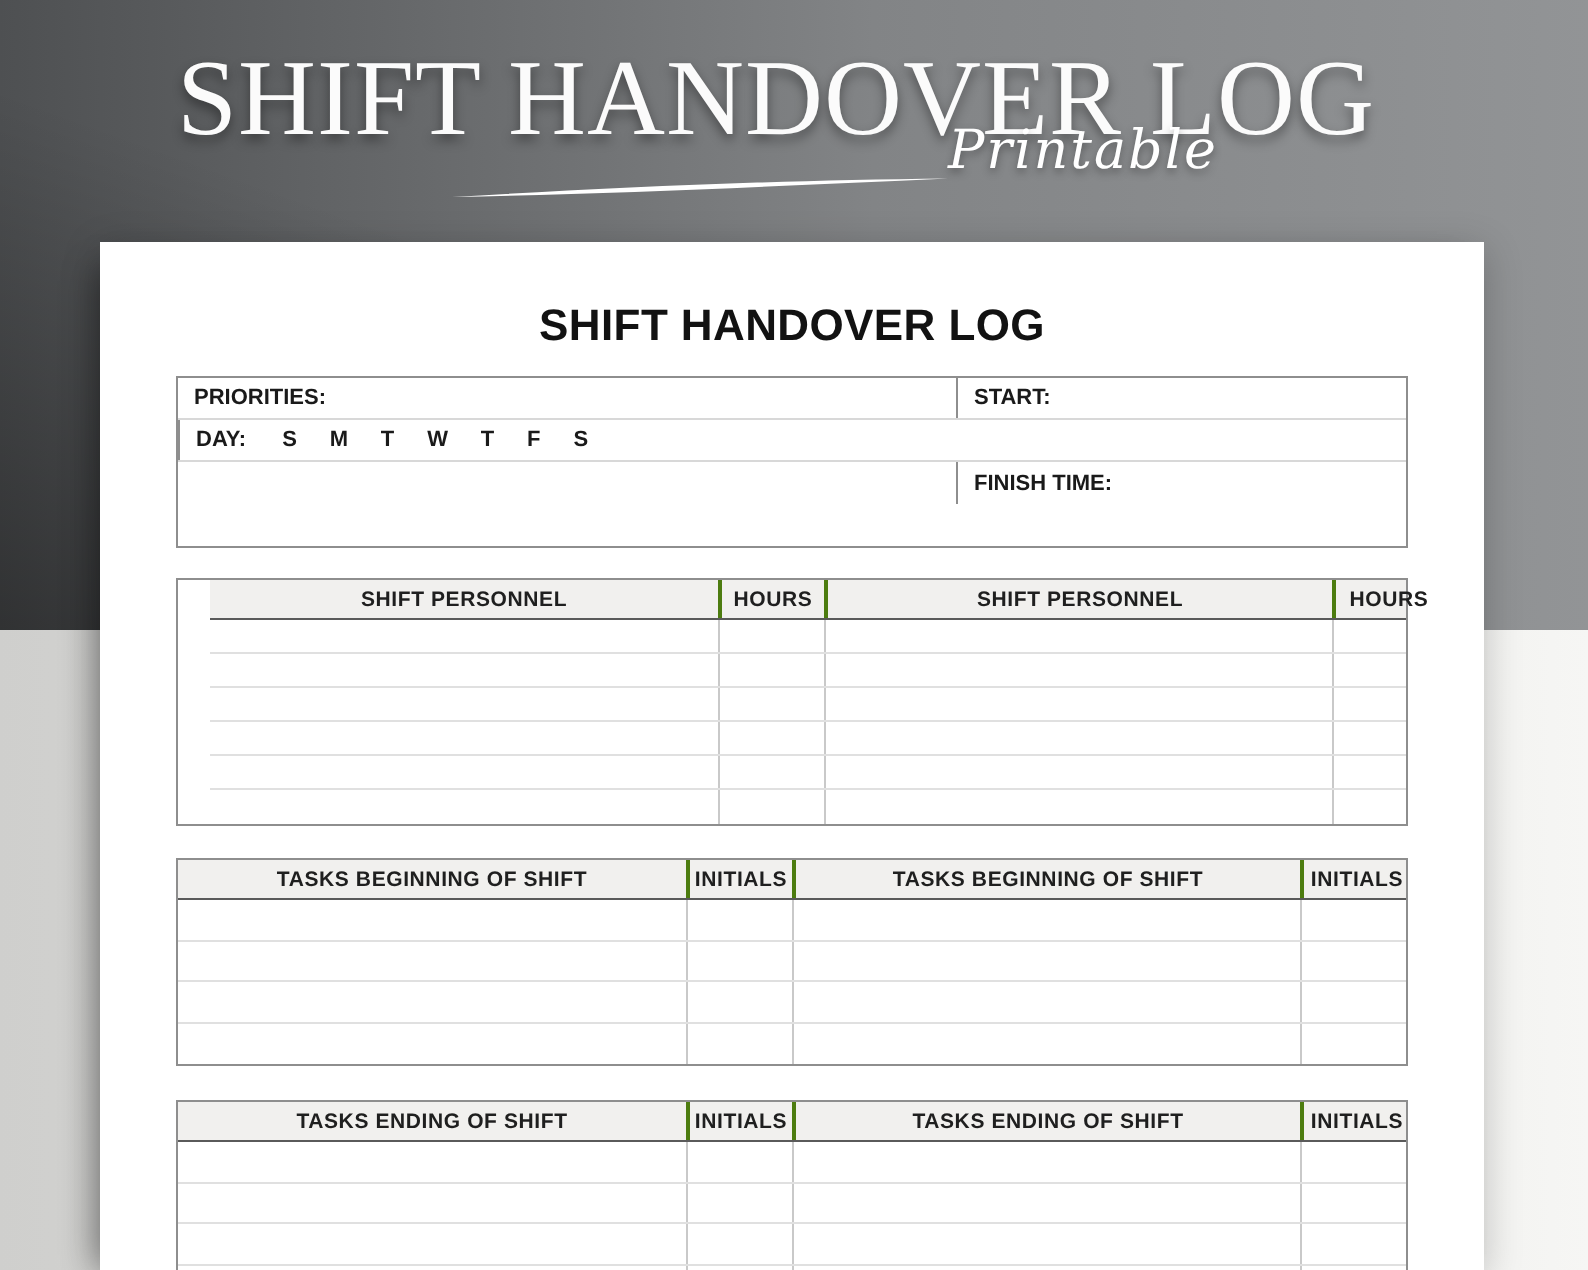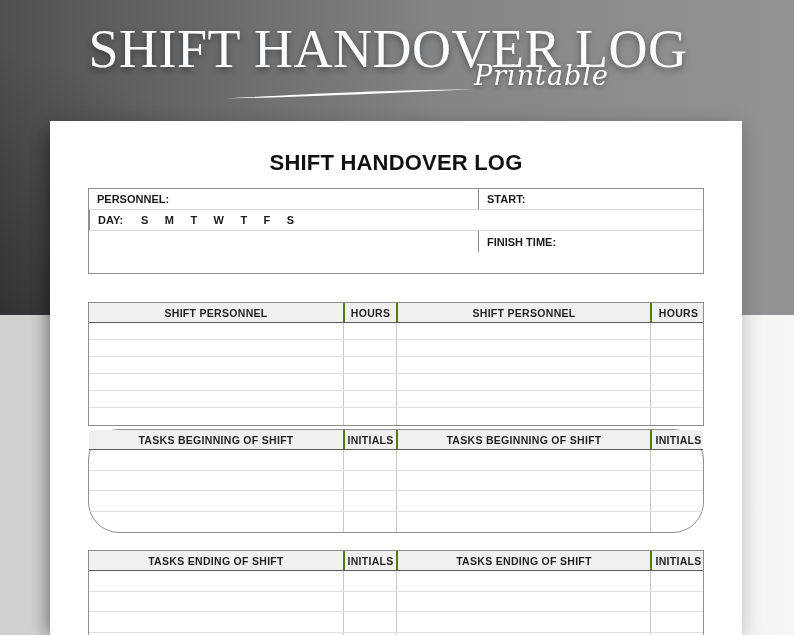--- a/index.html
+++ b/index.html
@@ -71,23 +71,23 @@
   .th {
     display:flex; align-items:center; justify-content:center;
     font-size:10.5px; font-weight:700; color:#1f1f1f; letter-spacing:0.3px;
     overflow:hidden; white-space:nowrap;
   }
   .th + .th { border-left:2px solid #4d7c0f; }
   .tr { display:grid; grid-template-columns:254px 53px 254px 55px; border-bottom:1px solid #e0e0e0; }
   .tr:last-child { border-bottom:none; }
   .td + .td { border-left:1px solid #c9c9c9; }
 
-  .personnel-table { top:181px; }
+  .personnel-table { top:168px;padding-left:16px; }
   .personnel-table .tr { height:17px; }
-  .tasks-begin-table { top:308px;border-radius:31px; }
+  .tasks-begin-table { top:308px; }
   .tasks-begin-table .tr { height:20.5px; }
   .tasks-end-table { top:429px; }
   .tasks-end-table .tr { height:20.5px; }
 </style>
 </head>
 <body>
 
 <div class="bg-top"></div>
 <div class="bg-bottom"></div>
 
@@ -96,21 +96,21 @@
   <path d="M0 10.5 C 70 6.5, 150 2.2, 248 1.2 C 160 5.2, 80 9.0, 0 10.5 Z" fill="#ffffff"></path>
 </svg>
 <div class="banner-subtitle">Printable</div>
 
 <div class="paper">
 
   <div class="page-title">SHIFT HANDOVER LOG</div>
 
   <div class="info-table">
     <div class="info-row">
-      <div class="info-cell">PERSONNEL:</div>
+      <div class="info-cell">PRIORITIES:</div>
       <div class="info-cell right">START:</div>
     </div>
     <div class="info-row">
       <div class="info-cell right">
         <span>DAY:</span>
         <span class="days">
           <span>S</span>
           <span>M</span>
           <span>T</span>
           <span>W</span>

